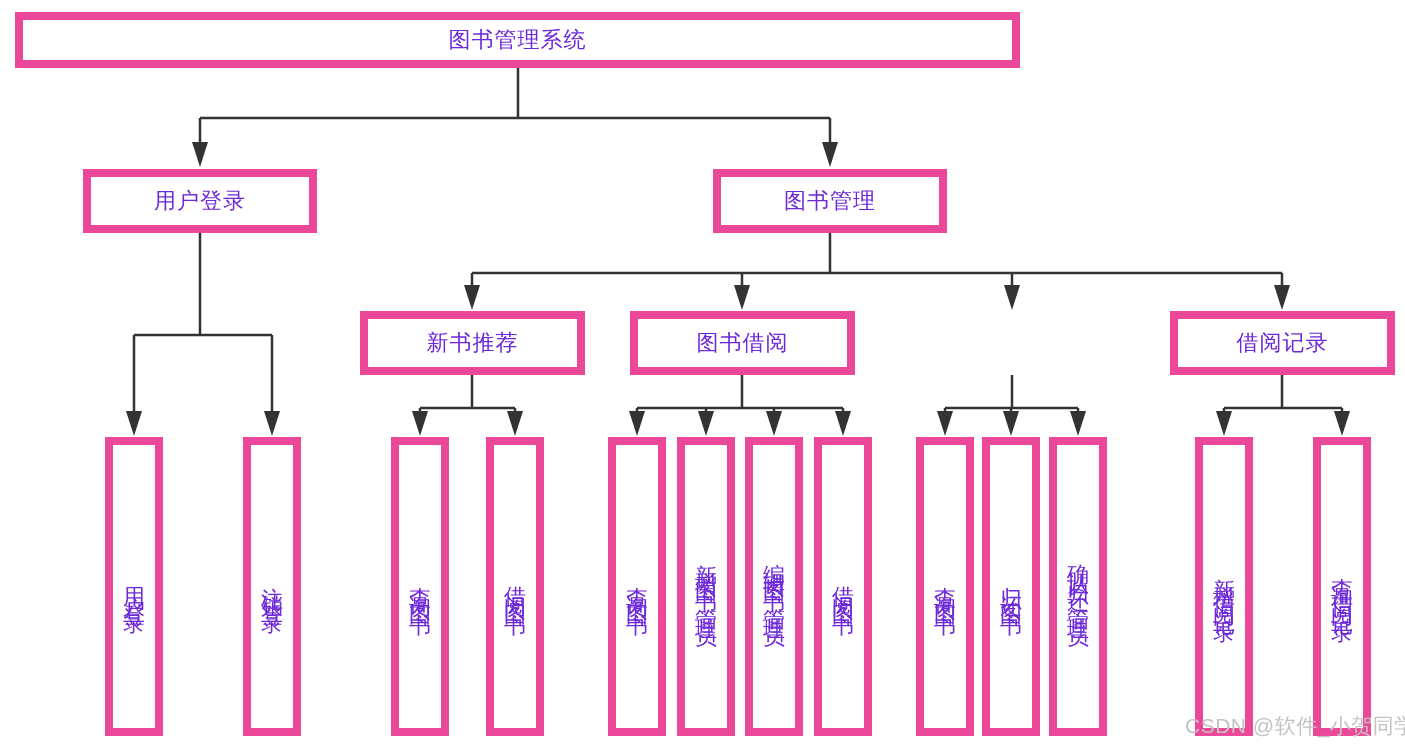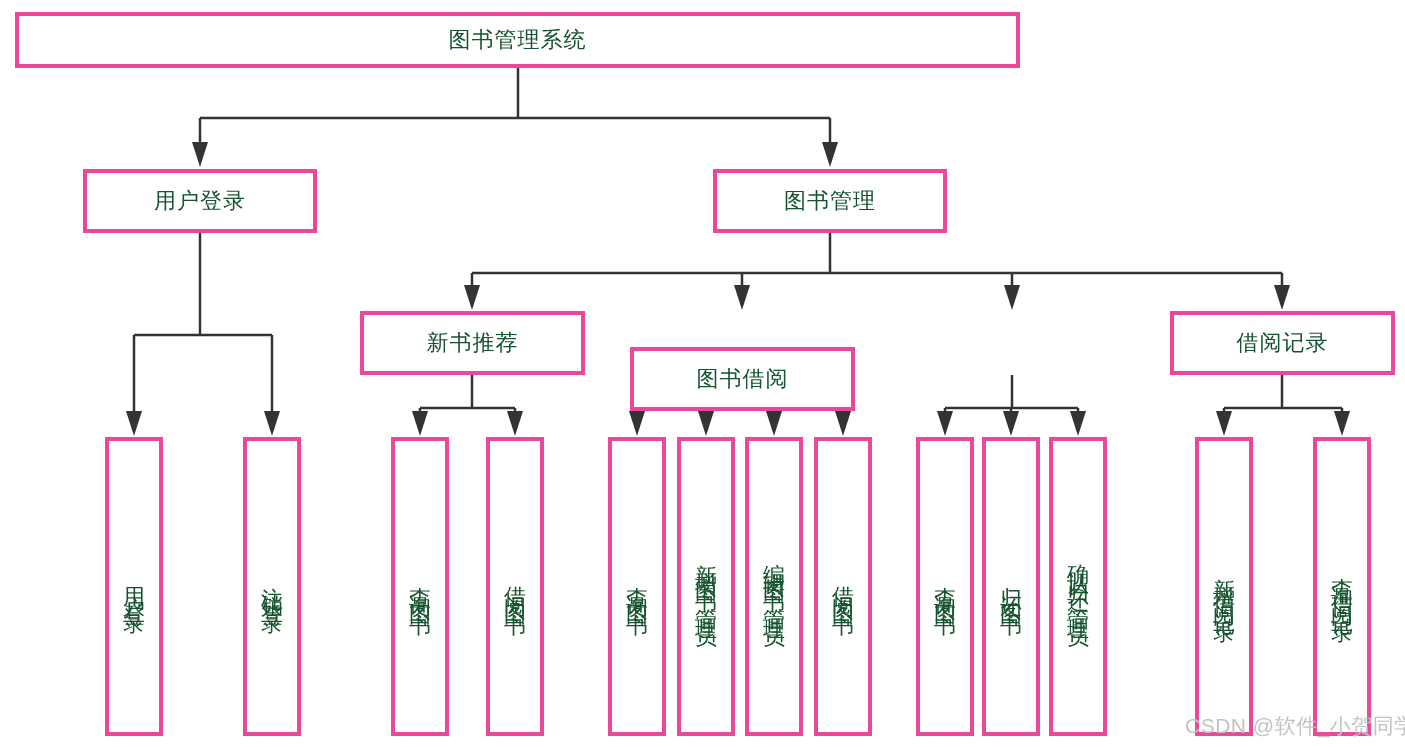--- a/index.html
+++ b/index.html
@@ -12,23 +12,23 @@
     overflow: hidden;
   }
   .connectors {
     position: absolute;
     left: 0; top: 0;
     width: 1405px; height: 747px;
   }
   .box {
     position: absolute;
     box-sizing: border-box;
-    border: 4px solid #ec4899;
+    border: 8px solid #ec4899;
     background: #ffffff;
-    color: #14532d;
+    color: #6d28d9;
     display: flex;
     align-items: center;
     justify-content: center;
     font-size: 22px;
   }
   .hbox span {
     white-space: nowrap;
     letter-spacing: 1px;
   }
   .vbox span {
@@ -125,21 +125,21 @@
   <div class="box hbox" style="left:83px; top:169px; width:234px; height:64px;">
     <span>用户登录</span>
   </div>
   <div class="box hbox" style="left:713px; top:169px; width:234px; height:64px;">
     <span>图书管理</span>
   </div>
 
   <div class="box hbox" style="left:360px; top:311px; width:225px; height:64px;">
     <span>新书推荐</span>
   </div>
-  <div class="box hbox" style="left:630px; top:311px; width:225px; height:64px;margin-top:36px;">
+  <div class="box hbox" style="left:630px; top:311px; width:225px; height:64px;">
     <span>图书借阅</span>
   </div>
   <div class="box hbox" style="left:1170px; top:311px; width:225px; height:64px;">
     <span>借阅记录</span>
   </div>
 
   <div class="box vbox" style="left:105px; top:437px; width:58px; height:299px;">
     <span>用户登录</span>
   </div>
   <div class="box vbox" style="left:243px; top:437px; width:58px; height:299px;">

